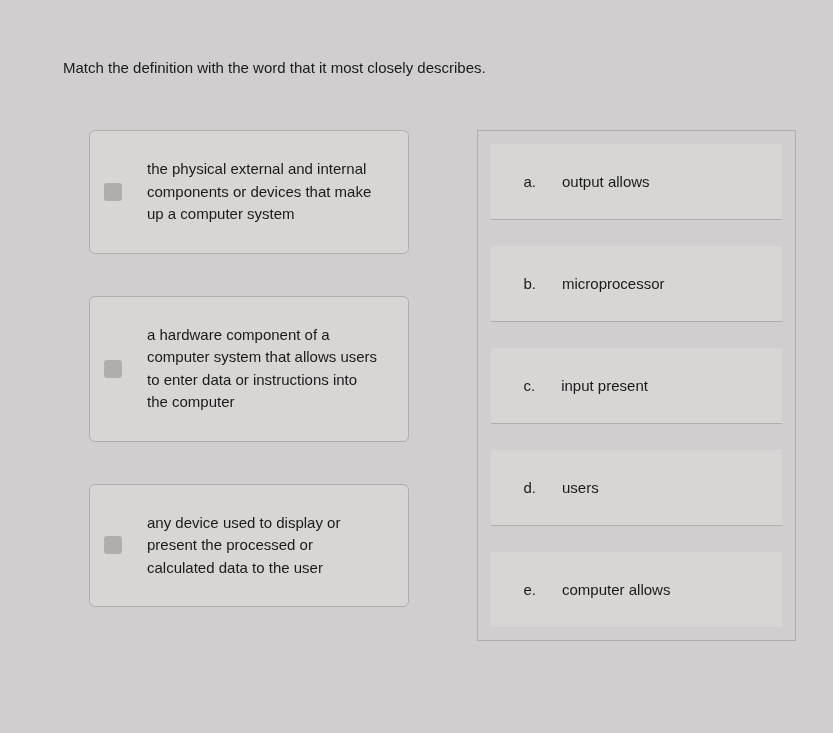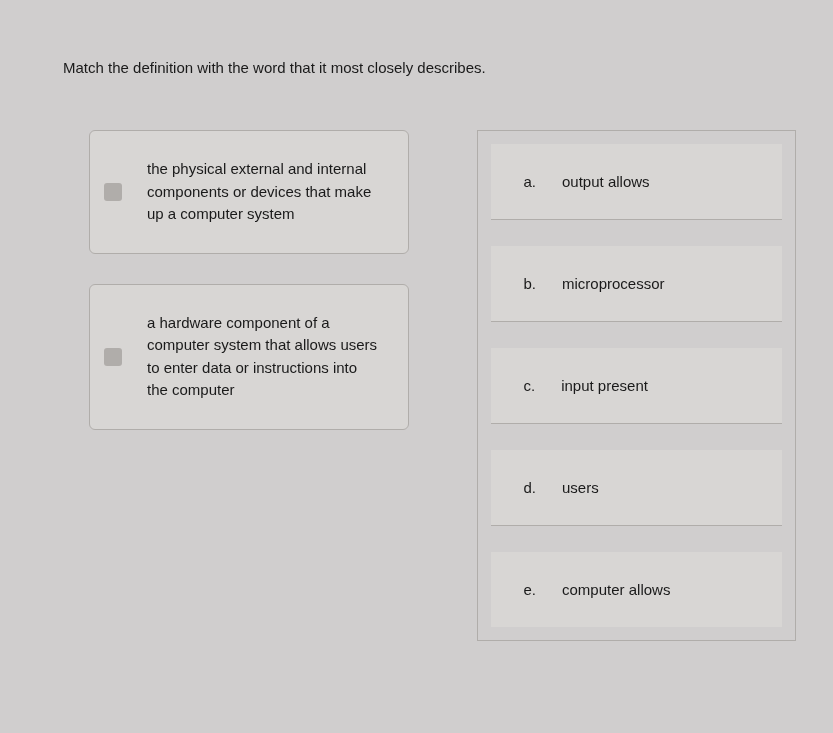--- a/index.html
+++ b/index.html
@@ -26,21 +26,21 @@
 
     .match-container {
       display: flex;
       gap: 16px;
       align-items: flex-start;
     }
 
     .left-column {
       display: flex;
       flex-direction: column;
-      gap: 4px;
+      gap: 16px;
       flex: 1;
     }
 
     .right-column {
       display: flex;
       flex-direction: column;
       gap: 0;
       flex: 1;
     }
 
@@ -102,20 +102,23 @@
   <div class="left-column">
 
     <div class="definition-card">
       <p>the physical external and internal components or devices that make up a computer system</p>
     </div>
 
     <div class="definition-card">
       <p>a hardware component of a computer system that allows users to enter data or instructions into the computer</p>
     </div>
 
+    <div class="definition-card">
+      <p>any device used to display or present the processed or calculated data to the user</p>
+    </div>
 
   </div>
 
   <div class="right-column">
     <div class="right-column-inner">
 
       <div class="answer-row">
         <span class="letter">a.</span>
         <span class="answer-text">output allows</span>
       </div>

